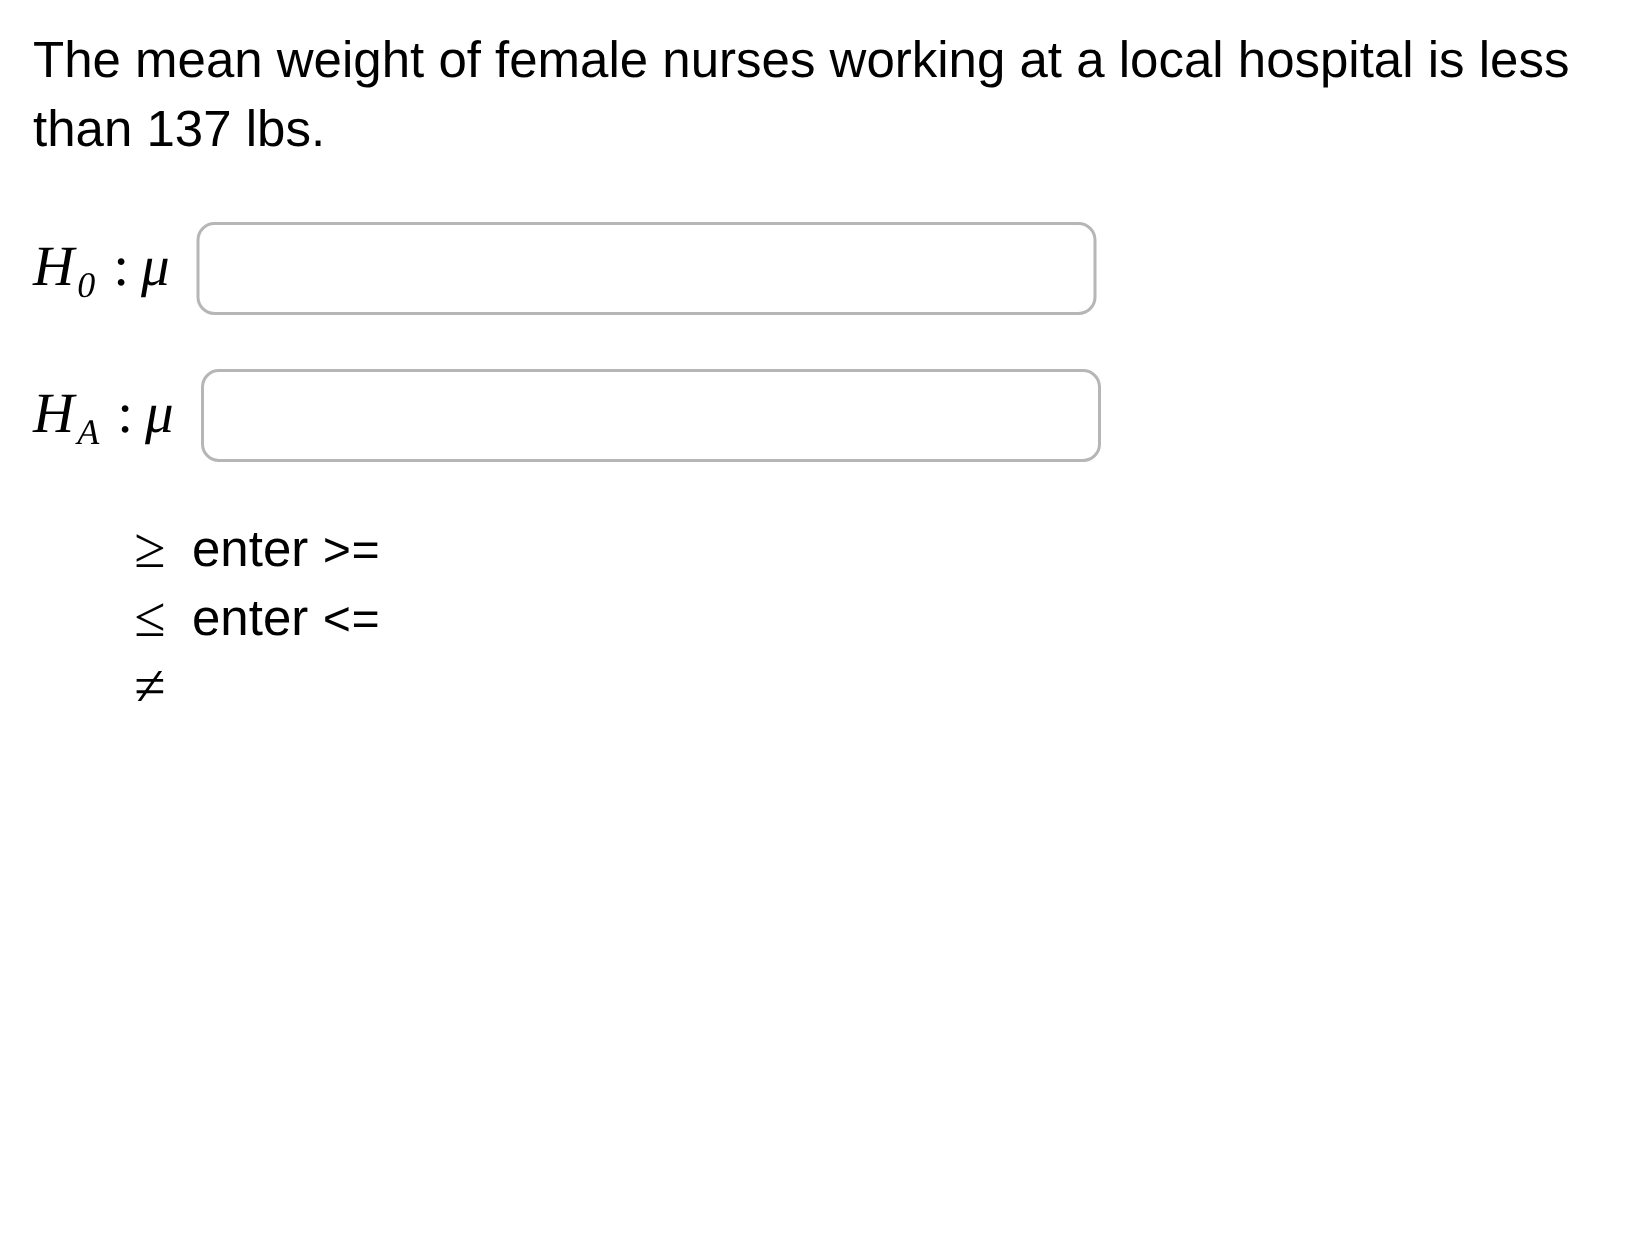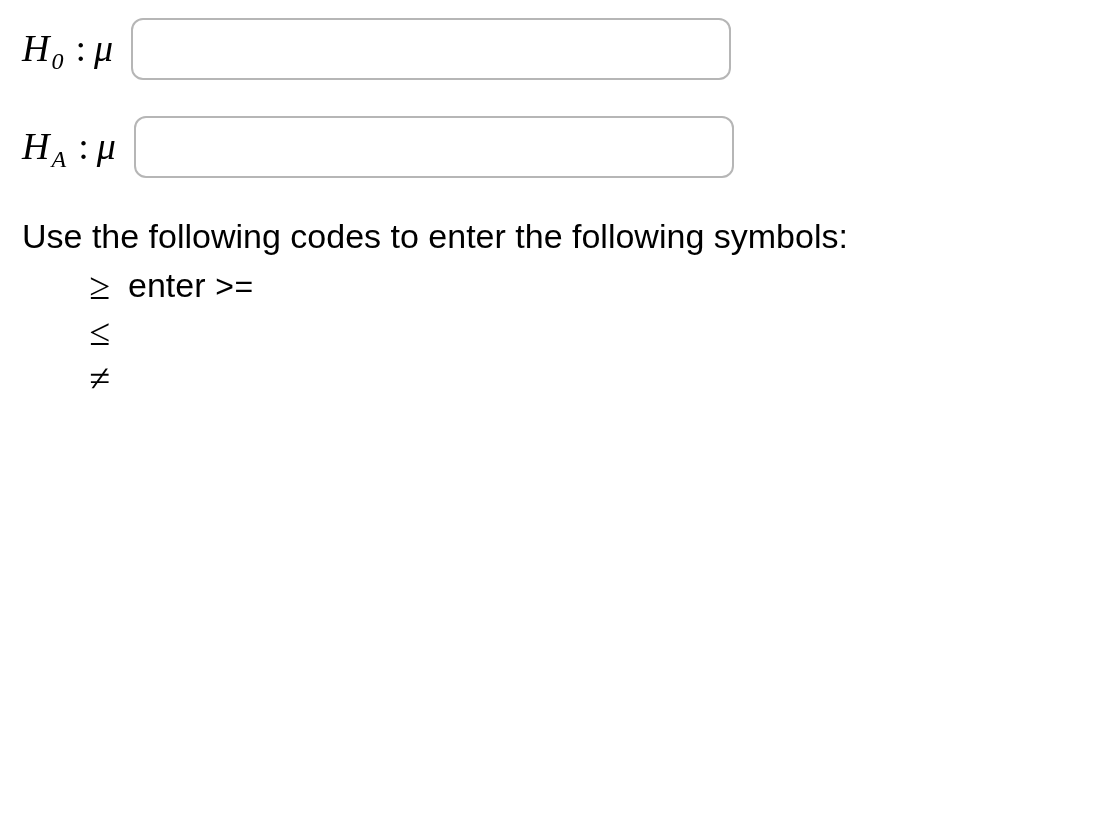--- a/index.html
+++ b/index.html
@@ -89,20 +89,21 @@
   .mono {
     font-family: "Courier New", monospace;
     font-size: 32px;
   }
 </style>
 </head>
 <body>
 
 <div class="page">
 
+  <p class="paragraph">The mean weight of female nurses working at a local hospital is less than 137 lbs.</p>
 
 
   <div class="hyp-row">
     <span class="hyp-label">
       <span class="H">H</span>
         <span class="sub">0</span>
       <span class="colon">:</span>
       <span class="mu">μ</span>
     </span>
     <input class="answer" type="text" value="" style="">
@@ -112,32 +113,35 @@
     <span class="hyp-label">
       <span class="H">H</span>
         <span class="sub">A</span>
       <span class="colon">:</span>
       <span class="mu">μ</span>
     </span>
     <input class="answer" type="text" value="" style="">
   </div>
 
   <div class="codes-block">
-    <p class="codes-intro">Use the following codes to enter the following symbols:</p>
 
     <div class="code-line">
       <span class="sym">≥</span>
       <span class="code-text">
         <span>enter</span>
         <span class="mono">&gt;=</span>
       </span>
     </div>
 
     <div class="code-line">
       <span class="sym">≤</span>
+      <span class="code-text">
+        <span>enter</span>
+        <span class="mono">&lt;=</span>
+      </span>
     </div>
 
     <div class="code-line">
       <span class="sym">≠</span>
     </div>
   </div>
 
 </div>
 
 </body></html>

